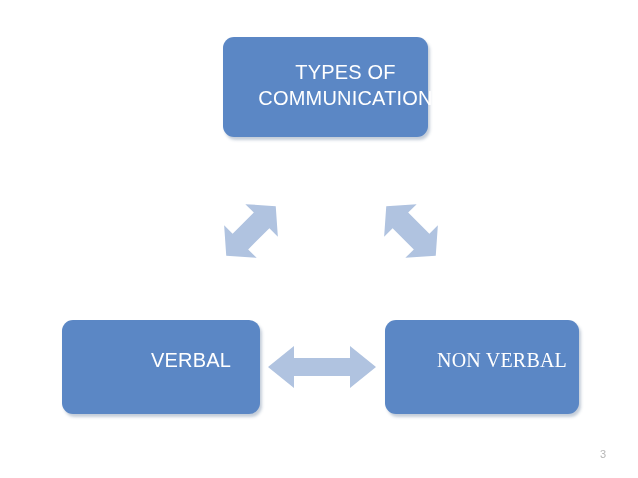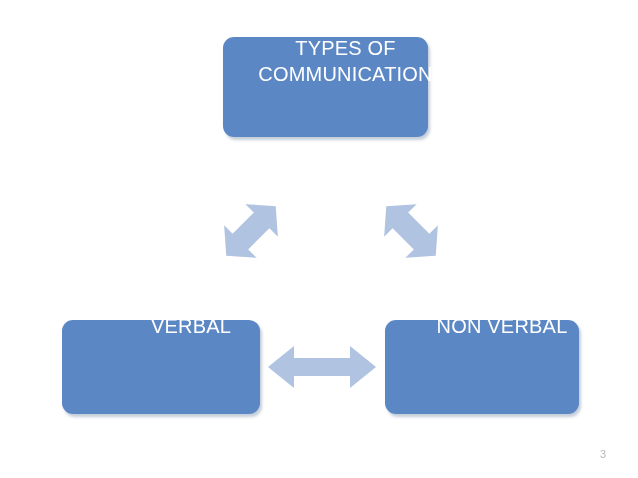--- a/index.html
+++ b/index.html
@@ -26,21 +26,21 @@
     background: #ffffff;
   }
 
   
   .node {
     position: absolute;
     background: #5b87c5;
     border-radius: 11px;
     box-shadow: 2px 3px 3px rgba(60, 90, 130, 0.30);
     display: flex;
-    align-items: flex-start;
+    align-items: center;
     justify-content: center;
     box-sizing: border-box;
     padding-left: 40px;
   }
   .node .node-label {
     color: #ffffff;
     font-size: 20px;
     line-height: 1.28;
     letter-spacing: 0.2px;
     text-align: center;
@@ -68,20 +68,21 @@
   #node-verbal .node-label {
     transform: translateY(-6px);
     margin-left: 20px;
   }
 
   #node-nonverbal {
     left: 385px;
     top: 320px;
     width: 194px;
     height: 94px;
+    font-family: Liberation Serif, serif;
   }
   #node-nonverbal .node-label {
     transform: translateY(-6px);
   }
 
   
   .arrow {
     position: absolute;
     overflow: visible;
   }

